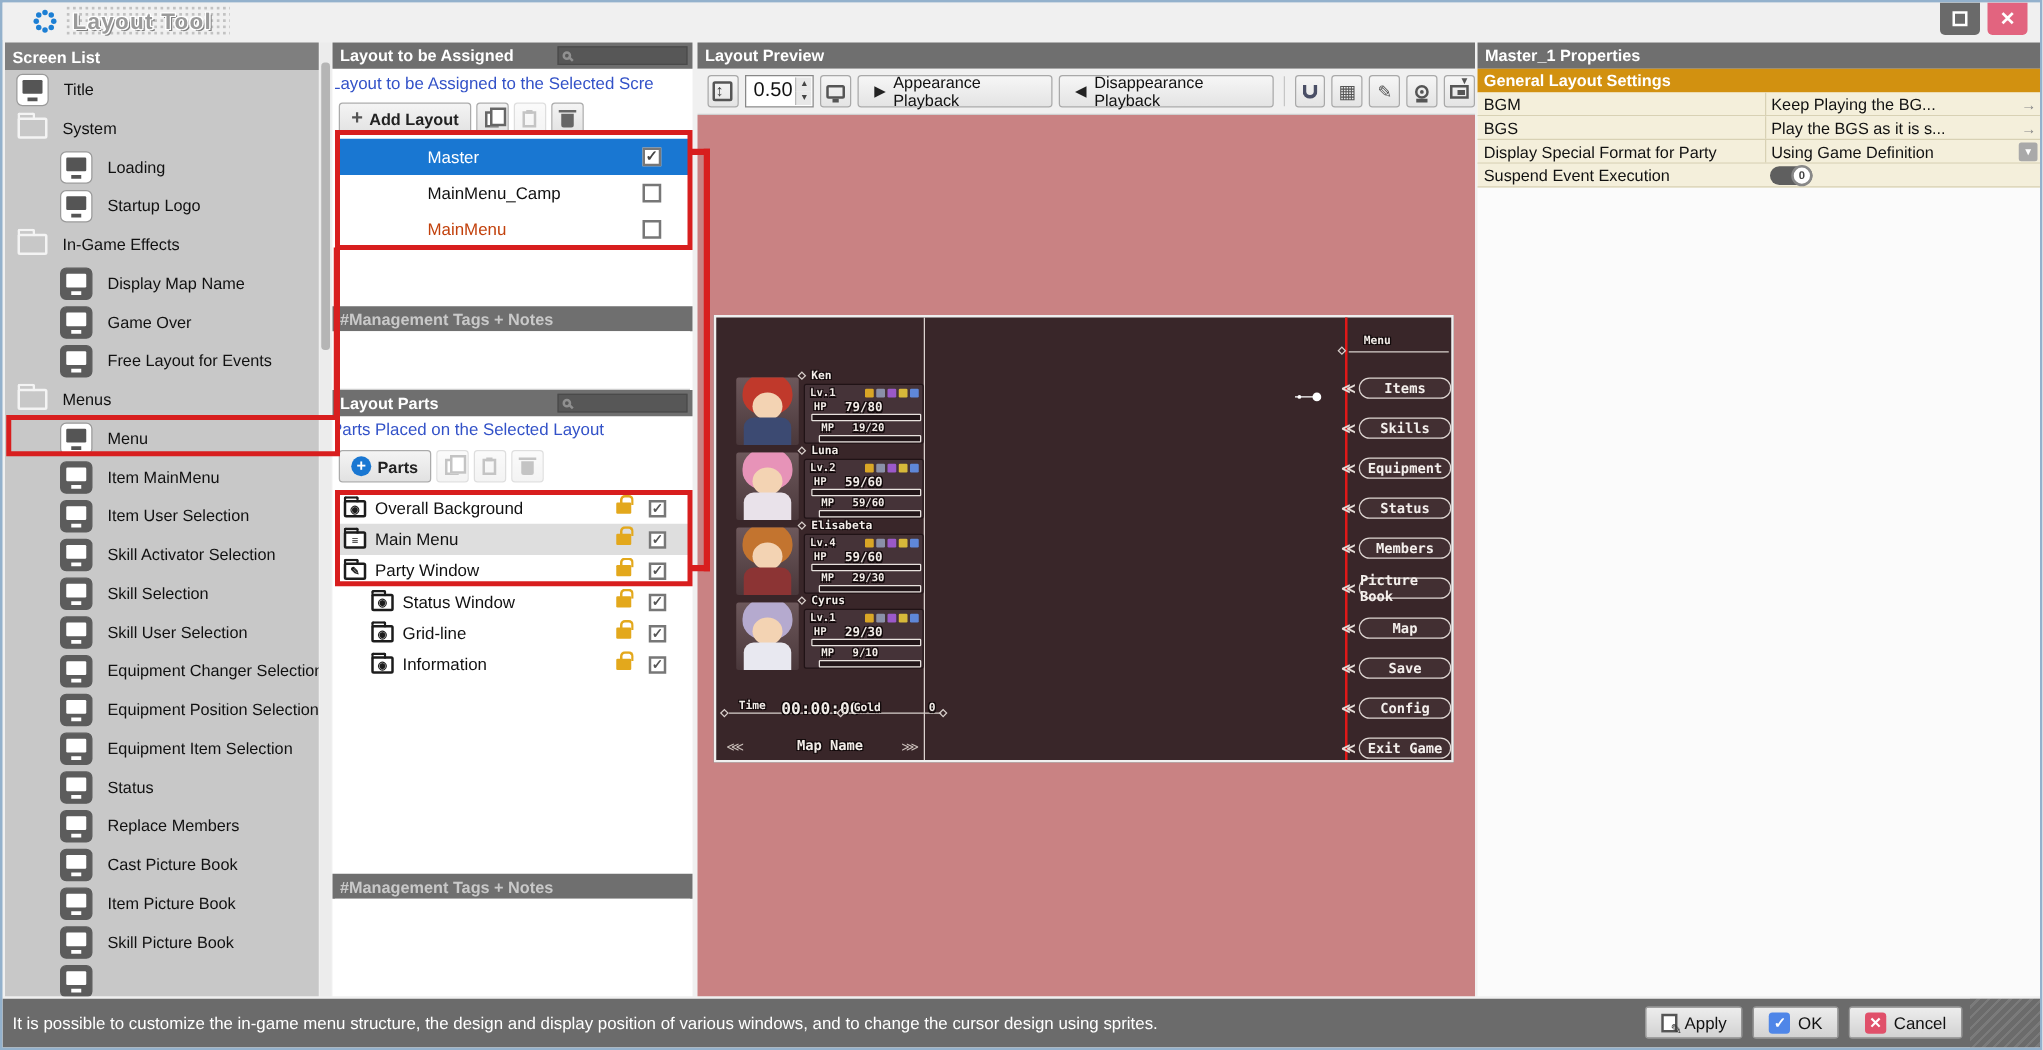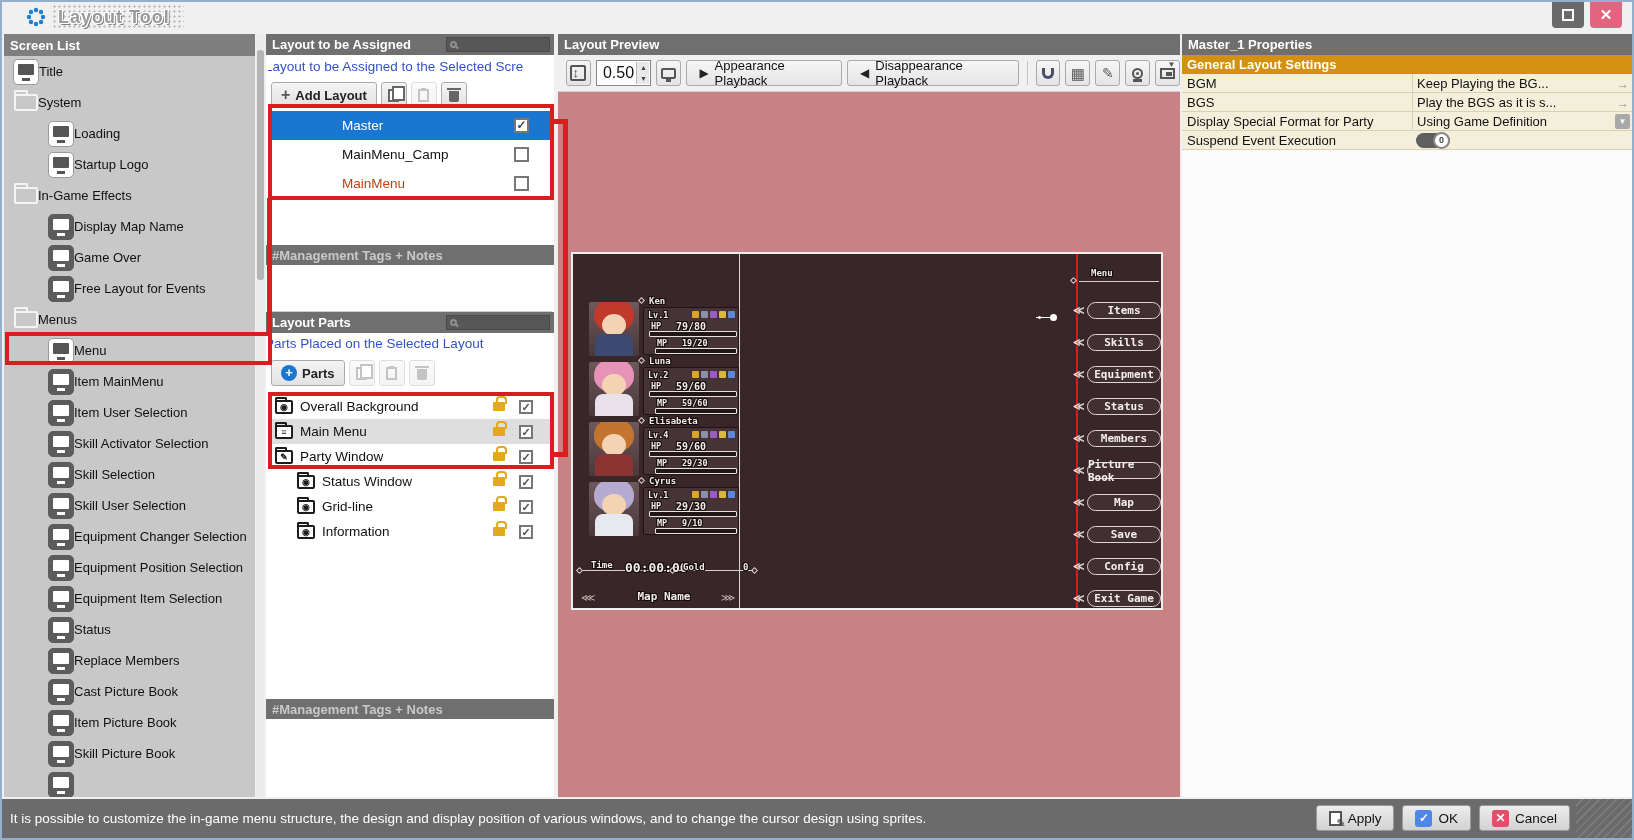--- a/index.html
+++ b/index.html
@@ -23,21 +23,21 @@
   .searchbox { margin-left:auto; margin-right:4px; width:104px; height:15px; background:#575757; border:1px solid #4a4a4a; display:flex; align-items:center; padding-left:3px; }
   .mag { width:7px; height:7px; border:2px solid #909090; border-radius:50%; position:relative; }
   .mag::after { content:''; position:absolute; width:5px; height:2px; background:#909090; right:-4px; bottom:-2px; transform:rotate(45deg); }
 
   
   .sidebar-h { position:absolute; left:2px; top:32px; width:251px; height:22px; background:#7f7f7f; }
   .sidebar { position:absolute; left:2px; top:54px; width:251px; height:741px; background:#c8c8c8; overflow:hidden; }
   .sb-row { height:31px; display:flex; align-items:center; font-size:13px; color:#111; }
   .sb-row.d0 { padding-left:9px; }
   .sb-row.d1 { padding-left:44px; }
-  .sb-label { margin-left:0; white-space:nowrap; }
+  .sb-label { margin-left:12px; white-space:nowrap; }
   .icon-mon { width:26px; height:26px; border-radius:5px; background:#fff; border:1px solid #9a9a9a; position:relative; flex:none; }
   .icon-mon::before { content:''; position:absolute; left:4px; top:4px; width:16px; height:11px; background:#555;
     box-shadow:inset 0 2px 0 #fff0, inset 2px 0 0 #fff0; border-radius:1px; }
   .icon-mon::after { content:''; position:absolute; left:8px; bottom:3px; width:8px; height:3px; background:#555; }
   .icon-mon.dark { background:#5c5c5c; border-color:#5c5c5c; }
   .icon-mon.dark::before { background:#fff; }
   .icon-mon.dark::after { background:#fff; }
   .icon-folder { width:24px; height:17px; border:2px solid #f4f4f4; border-radius:2px; background:#c8c8c8; position:relative; flex:none; margin-left:1px; }
   .icon-folder::before { content:''; position:absolute; left:-2px; top:-6px; width:10px; height:4px; border:2px solid #f4f4f4; border-bottom:none; border-radius:2px 2px 0 0; }
 

